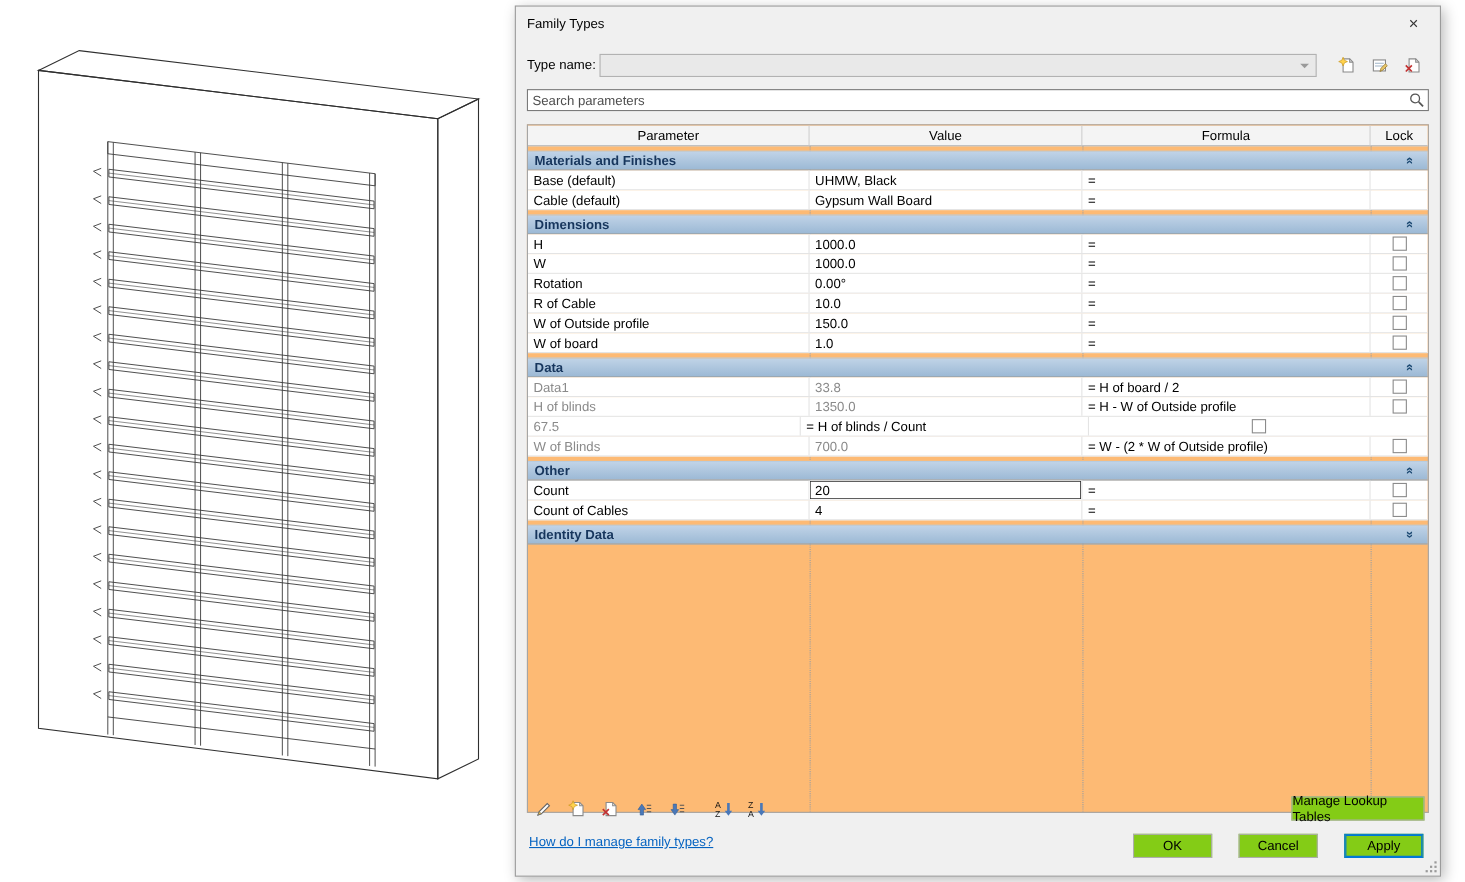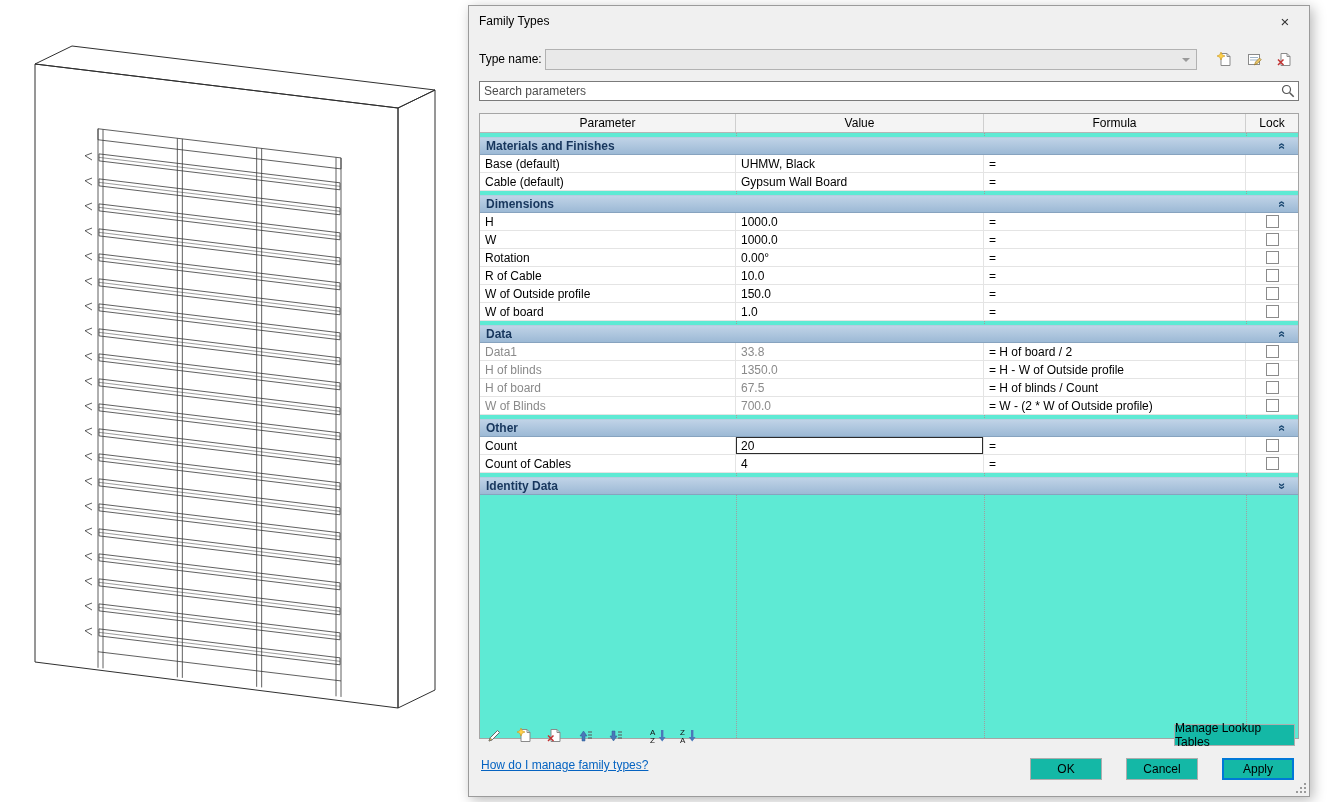--- a/index.html
+++ b/index.html
@@ -25,21 +25,21 @@
                border-right:4px solid transparent;border-top:4px solid #9a9a9a}
   .icon-btn{width:26px;height:22px;display:flex;align-items:center;justify-content:center;margin-left:4px}
 
   .searchrow{position:absolute;left:10px;right:10px;top:75px;height:20px}
   .search-input{width:100%;height:20px;border:1px solid #7a7a7a;background:#fff;padding:2px 24px 2px 4px;
                 font-family:"Liberation Sans",sans-serif;font-size:12px;color:#000}
   .search-input::placeholder{color:#4d4d4d}
   .search-icon{position:absolute;right:4px;top:3px}
 
   
-  .ptable{position:absolute;left:10px;right:10px;top:107px;height:626px;background:#5eead4;border:1px solid #a5a5a5;overflow:hidden}
+  .ptable{position:absolute;left:10px;right:10px;top:107px;height:626px;background:#fdba74;border:1px solid #a5a5a5;overflow:hidden}
   .thead{display:flex;height:19px;background:#f4f4f4;border-bottom:1px solid #b5b5b5}
   .th{display:flex;align-items:center;justify-content:center;border-right:1px solid #cfcfcf;font-size:12px;color:#000}
   .th:last-child{border-right:none}
   .col-p{width:256px;flex:0 0 auto}.col-v{width:248px;flex:0 0 auto}.col-f{width:262px;flex:0 0 auto}.col-l{flex:1}
   .tbody{position:absolute;left:0;right:0;top:19px;bottom:0}
   .vsep{position:absolute;top:0;bottom:0;width:0;border-left:1px dotted #9f9f9f}
   .rows{position:relative}
   .tgroup{height:18px;margin-top:4px;background:linear-gradient(#c0d3e7,#9cb9d5);border-top:1px solid #b7cce0;
           border-bottom:1px solid #87a3bf;display:flex;align-items:center;padding:0 6px;font-weight:bold;color:#17365d}
   .gname{flex:1}
@@ -49,21 +49,21 @@
   .td.p{width:256px;flex:0 0 auto}.td.v{width:248px;flex:0 0 auto}.td.f{width:262px;flex:0 0 auto}
   .td.l{flex:1;justify-content:center;border-right:none;padding:0}
   .trow.grayed .td.p,.trow.grayed .td.v{color:#8a8a8a}
   .td.editing{box-shadow:inset 0 0 0 1px #2b2b2b;background:#fff}
   .cb{width:13px;height:13px;border:1px solid #8b8b8b;background:#fff;display:inline-block}
 
   
   .toolbar{position:absolute;left:12px;right:10px;top:717px;height:24px;display:flex;align-items:center}
   .ticon{width:27px;height:22px;display:flex;align-items:center;justify-content:center;margin-right:3px}
   .ticon.gap{margin-left:14px}
-  .btn{height:22px;background:#14b8a6;border:1px solid #adadad;font-family:"Liberation Sans",sans-serif;
+  .btn{height:22px;background:#84cc16;border:1px solid #adadad;font-family:"Liberation Sans",sans-serif;
        font-size:12px;display:flex;align-items:center;justify-content:center;color:#000}
   .btn-lookup{margin-left:auto;margin-right:4px;width:121px}
 
   .footer{position:absolute;left:12px;right:15px;top:752px;height:24px;display:flex;align-items:flex-start}
   .help-link{color:#0563c1;text-decoration:underline;font-size:12px}
   .footer-btns{margin-left:auto;display:flex;gap:24px}
   .btn-std{width:72px}
   .btn-apply{border:1px solid #0078d7;box-shadow:inset 0 0 0 1px #0078d7}
 
   .resize-grip{position:absolute;right:2px;bottom:2px}
@@ -292,21 +292,20 @@
           </div>
           <div class="trow grayed">
             <div class="td p">H of blinds</div>
             <div class="td v">1350.0</div>
             <div class="td f">= H - W of Outside profile</div>
             <div class="td l">
               <span class="cb"></span>
             </div>
           </div>
           <div class="trow grayed">
-            <div class="td p">H of board</div>
             <div class="td v">67.5</div>
             <div class="td f">= H of blinds / Count</div>
             <div class="td l">
               <span class="cb"></span>
             </div>
           </div>
           <div class="trow grayed">
             <div class="td p">W of Blinds</div>
             <div class="td v">700.0</div>
             <div class="td f">= W - (2 * W of Outside profile)</div>

